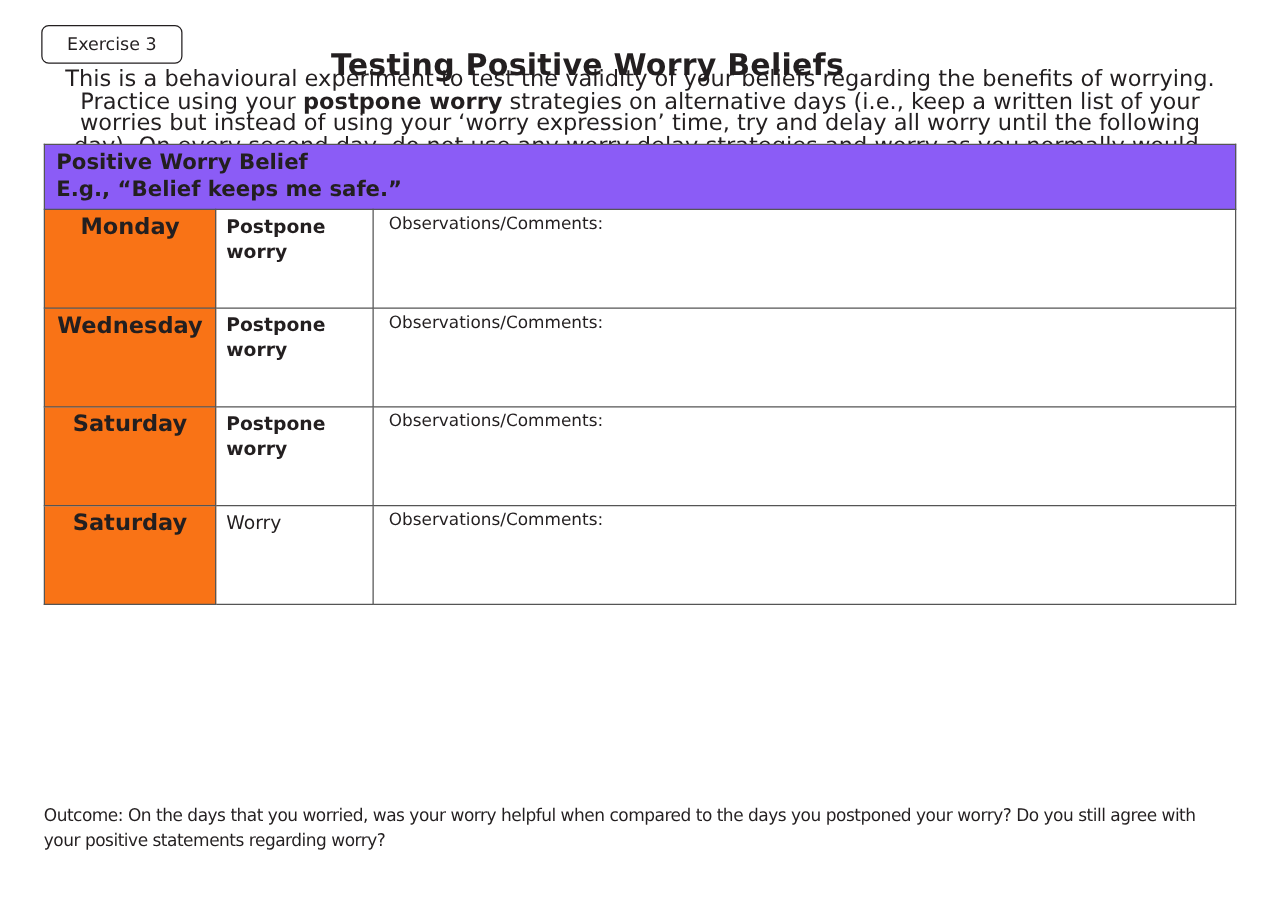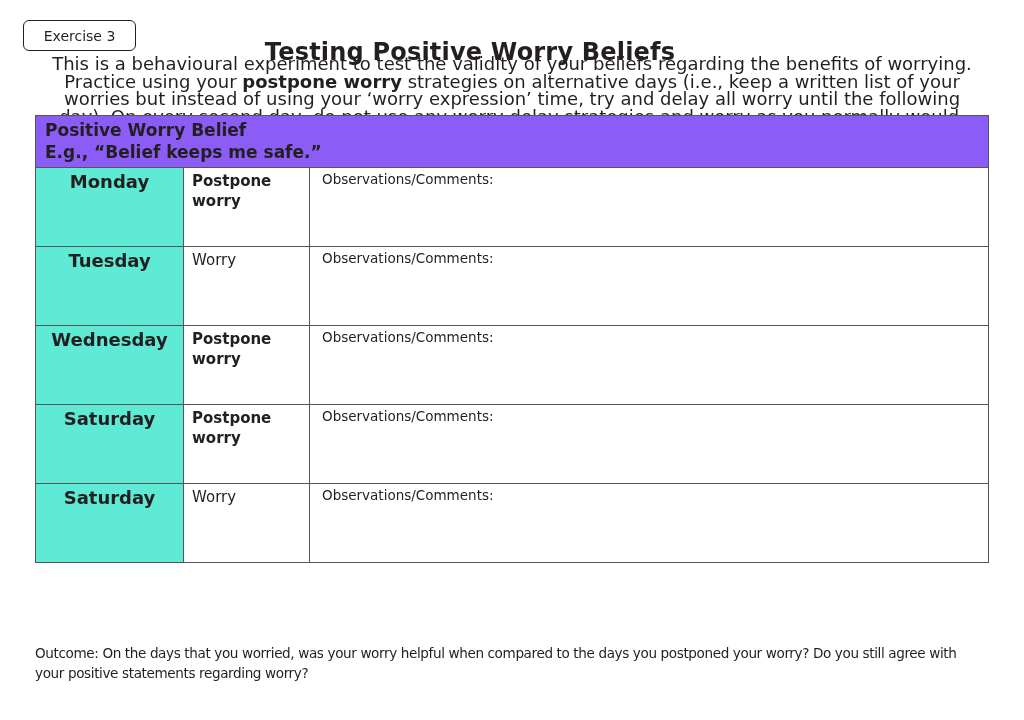--- a/index.html
+++ b/index.html
@@ -1,25 +1,25 @@
 <!DOCTYPE html>
 <html><head>
 <meta charset="utf-8">
 <style>
   html, body { margin:0; padding:0; background:#ffffff; }
   body { width:1024px; height:720px; position:relative; overflow:hidden; font-family:"DejaVu Sans", sans-serif; color:#231f20; }
-  .exercise-box { position:absolute; left:23px; top:20px; width:113px; height:31px; border:1.5px solid #231f20; border-radius:6px; box-sizing:border-box; font-size:14px; display:flex; align-items:center; justify-content:center; }
+  .exercise-box { position:absolute; left:33px; top:20px; width:113px; height:31px; border:1.5px solid #231f20; border-radius:6px; box-sizing:border-box; font-size:14px; display:flex; align-items:center; justify-content:center; }
   .title { position:absolute; left:0; width:940px; top:38px; text-align:center; font-size:24px; font-weight:bold; letter-spacing:0.2px; padding-left:0; }
   .title span { margin-left:0px; }
   .intro { position:absolute; left:40px; width:944px; top:55px; text-align:center; font-size:18px; line-height:17.5px; }
   .intro b { font-weight:bold; }
   table.grid { position:absolute; left:35px; top:115px; width:954px; border-collapse:collapse; }
   table.grid td { border:1.5px solid #555; vertical-align:top; box-sizing:border-box; }
   .hdr { background:#8b5cf6; height:52px; padding:3px 9px; font-size:17px; font-weight:bold; line-height:22px; }
-  .day { background:#5eead4; width:148px; text-align:center; font-size:18px; font-weight:bold; padding-top:3px; }
+  .day { background:#f97316; width:137px; text-align:center; font-size:18px; font-weight:bold; padding-top:3px; }
   .mode { width:126px; font-size:15px; padding:3px 8px; line-height:20px; }
   .mode.bold { font-weight:bold; }
   .obs { font-size:13.5px; padding:3px 12px; }
   tr.row { height:79px; }
   .outcome { position:absolute; left:35px; top:643px; width:960px; font-size:14px; line-height:20px; font-family:"DejaVu Sans", sans-serif; letter-spacing:-0.4px; transform:scaleX(0.97); transform-origin:left; }
 </style>
 </head>
 <body>
 
 <div class="exercise-box">
@@ -36,25 +36,20 @@
       <div>Positive Worry Belief</div>
       <div>E.g., “Belief keeps me safe.”</div>
     </td>
   </tr>
   <tr class="row">
     <td class="day">Monday</td>
     <td class="mode bold">Postpone worry</td>
     <td class="obs"><span>Observations/Comments:</span></td>
   </tr>
   <tr class="row">
-    <td class="day">Tuesday</td>
-    <td class="mode">Worry</td>
-    <td class="obs"><span>Observations/Comments:</span></td>
-  </tr>
-  <tr class="row">
     <td class="day">Wednesday</td>
     <td class="mode bold">Postpone worry</td>
     <td class="obs"><span>Observations/Comments:</span></td>
   </tr>
   <tr class="row">
     <td class="day">Saturday</td>
     <td class="mode bold">Postpone worry</td>
     <td class="obs"><span>Observations/Comments:</span></td>
   </tr>
   <tr class="row">

